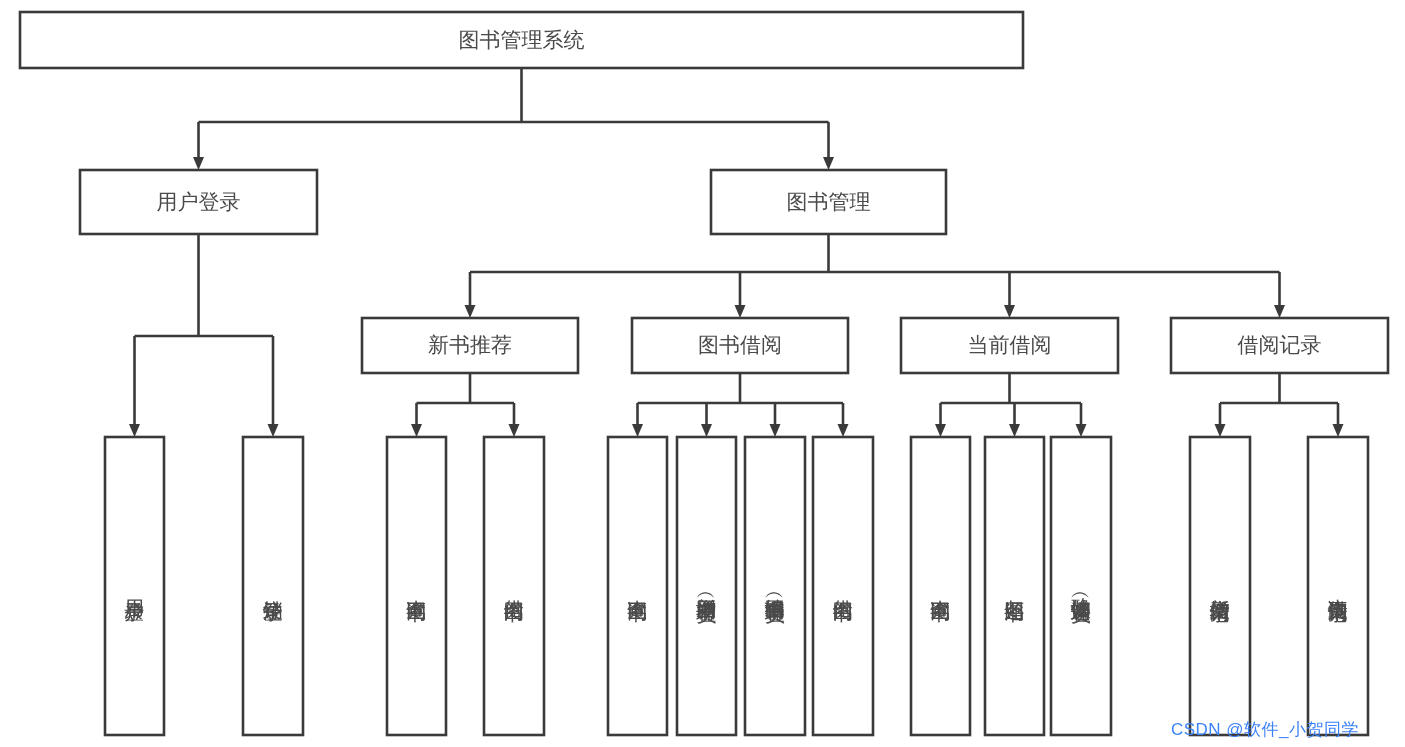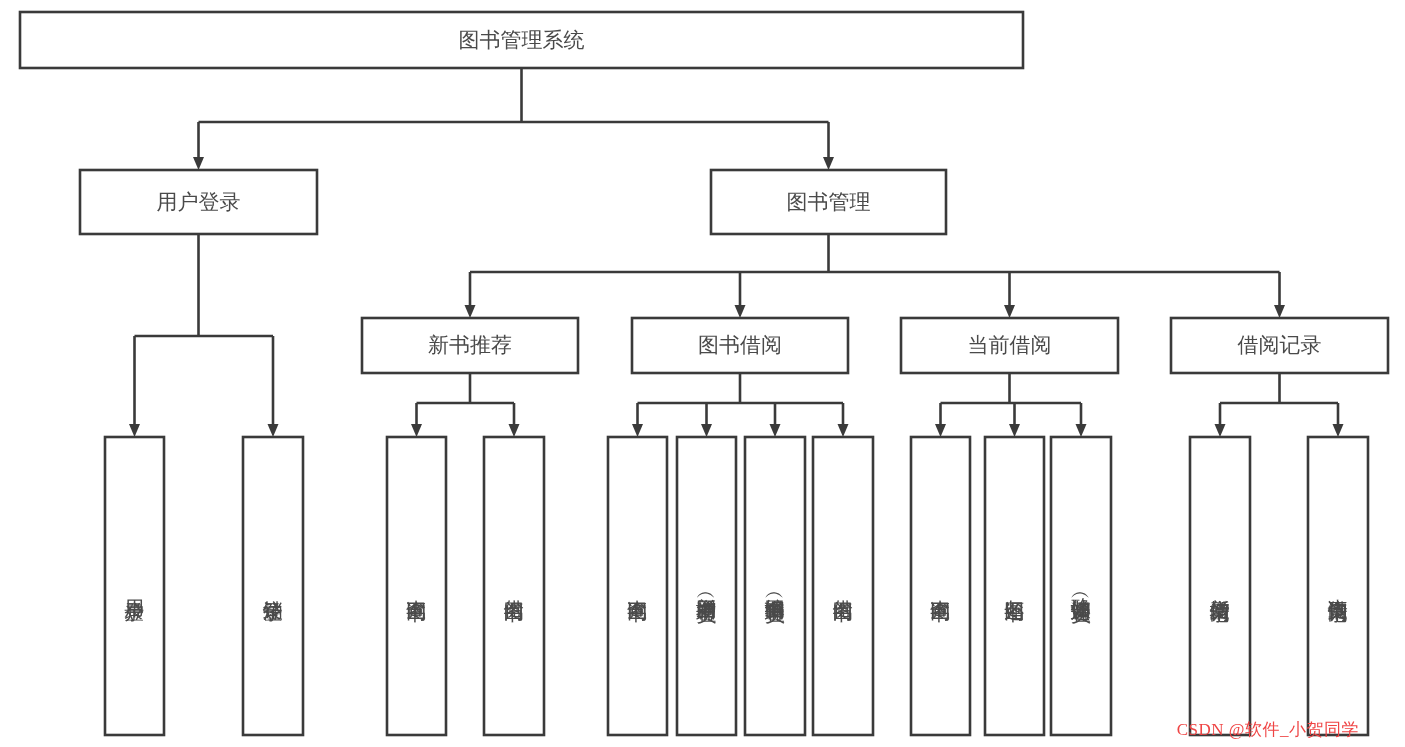--- a/index.html
+++ b/index.html
@@ -26,22 +26,22 @@
     font-size:20px;line-height:1.12;
     color:#4a4a4a;
     display:flex;align-items:center;justify-content:center;
     letter-spacing:1px;
     white-space:nowrap;
     pointer-events:none;
     user-select:none;
   }
   .watermark{
     position:absolute;right:8px;bottom:6px;
-    font-size:17px;color:#ef4444;
-    font-family:Liberation Serif, serif;
+    font-size:17px;color:#3b82f6;
+    font-family:Liberation Sans, sans-serif;
     white-space:nowrap;letter-spacing:.5px;user-select:none;
   }
 </style>
 </head>
 <body>
 
 <div id="stage">
 
   <svg id="diagram" viewBox="0 0 1405 747">
     <g id="connectors-layer">

